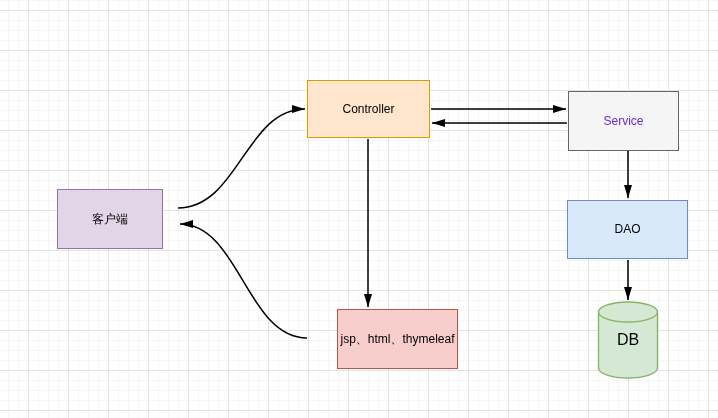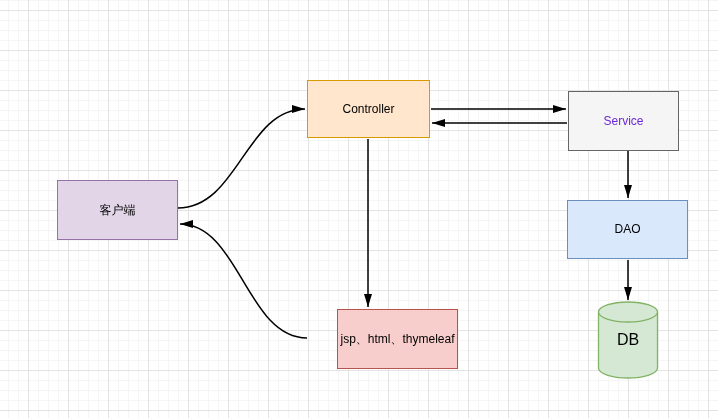--- a/index.html
+++ b/index.html
@@ -36,21 +36,21 @@
     box-sizing: border-box;
     display: flex;
     align-items: center;
     justify-content: center;
     text-align: center;
     font-size: 12px;
     line-height: 15px;
     color: #000000;
     border: 1px solid #000;
   }
-  .node-client     { left: 57px;  top: 180px; width: 121px; height: 60px; background: #e1d5e7; border-color: #9673a6; }
+  .node-client     { left: 57px;  top: 189px; width: 106px; height: 60px; background: #e1d5e7; border-color: #9673a6; }
   .node-controller { left: 307px; top: 80px;  width: 123px; height: 58px; background: #ffe6cc; border-color: #d79b00; }
   .node-service    { left: 568px; top: 79px;  width: 111px; height: 60px; background: #f5f5f5; border-color: #666666; color: #6d28d9; margin-top: 12px; }
   .node-dao        { left: 567px; top: 200px; width: 121px; height: 59px; background: #dae8fc; border-color: #6c8ebf; }
   .node-view       { left: 307px; top: 309px; width: 121px; height: 60px; background: #f8cecc; border-color: #b85450; margin-left: 30px; }
   .node-db-label {
     position: absolute;
     left: 598px; top: 306px;
     width: 60px; height: 68px;
     display: flex;
     align-items: center;

